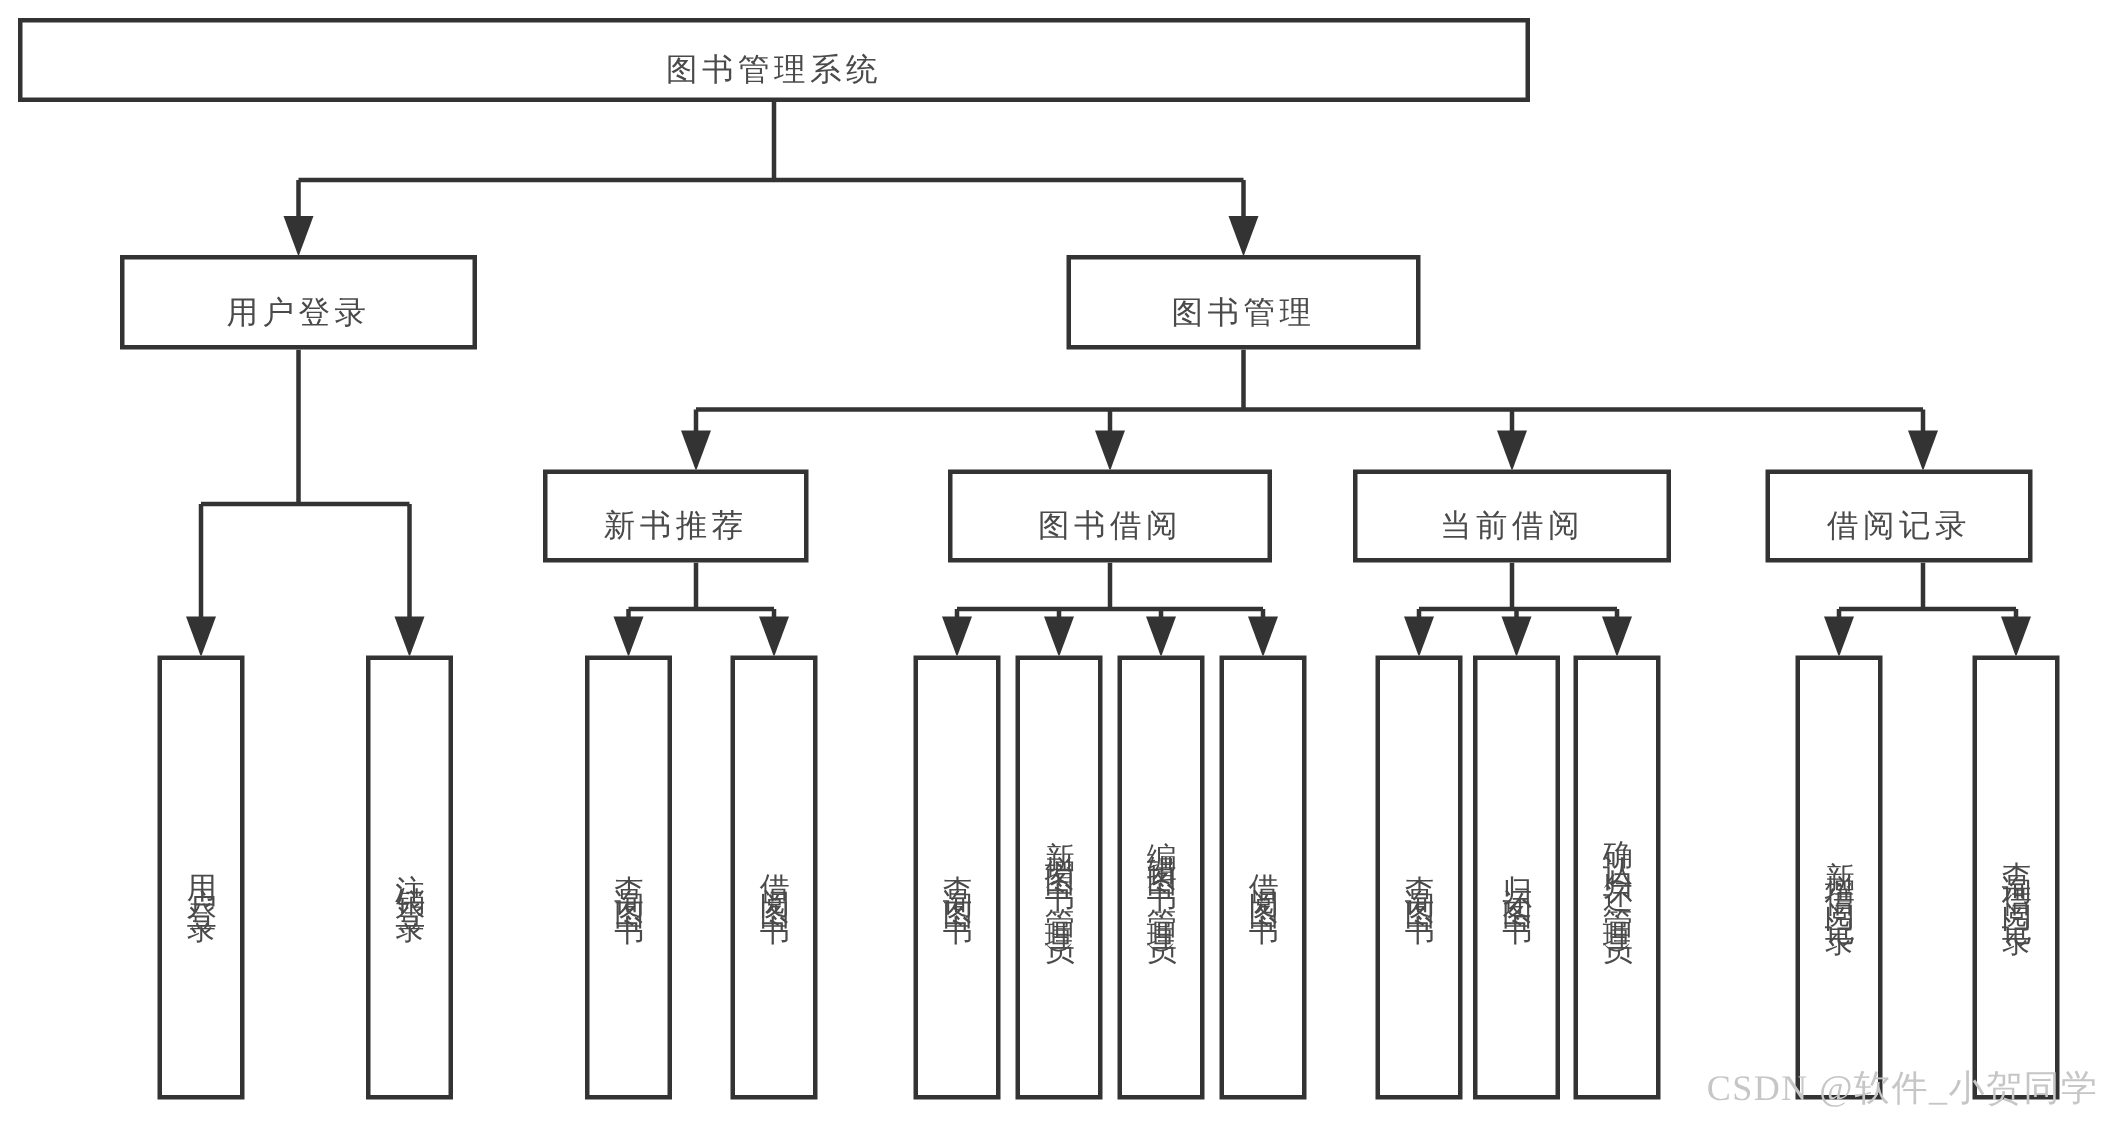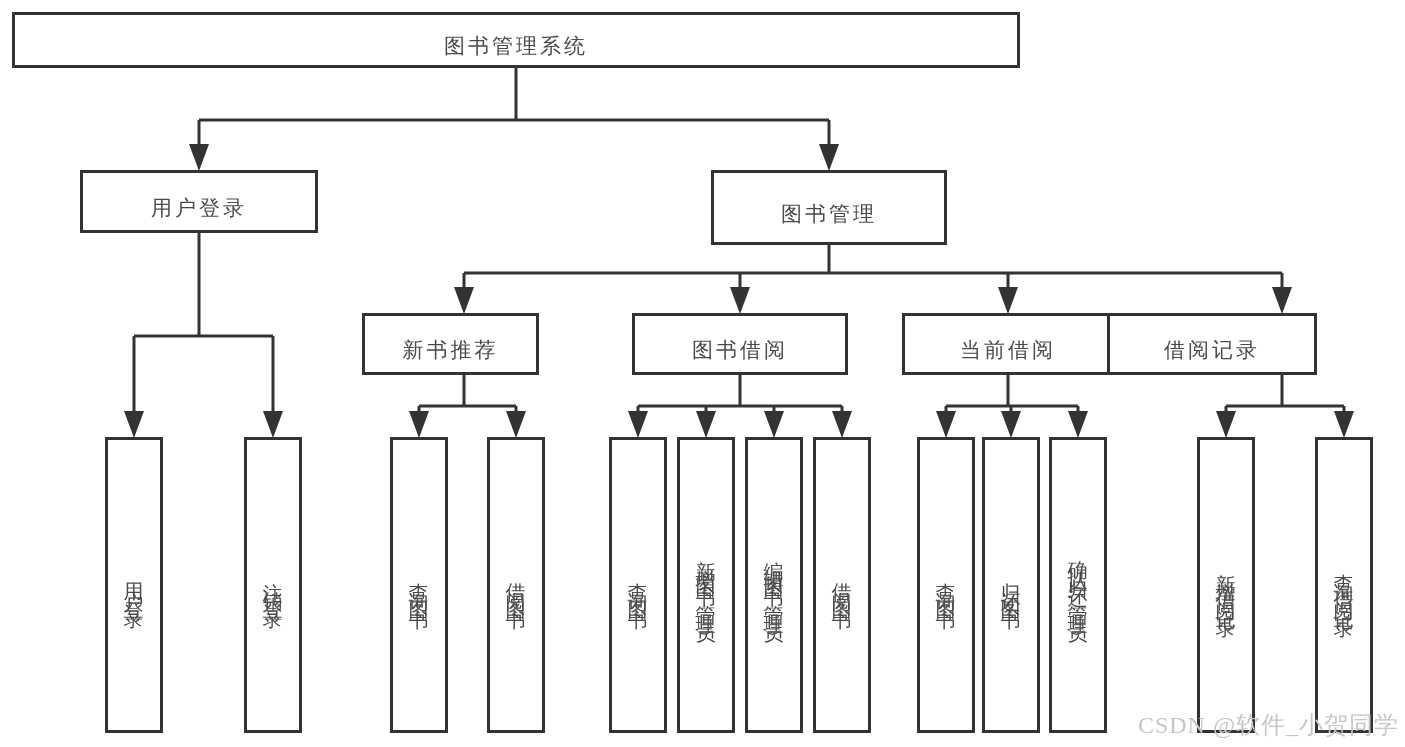--- a/index.html
+++ b/index.html
@@ -83,34 +83,34 @@
       </g>
     </svg>
 
   <div class="node" style="left:12px;top:12px;width:1008px;height:56px">
     <span class="hlabel">图书管理系统</span>
   </div>
 
   <div class="node" style="left:80px;top:170px;width:238px;height:63px">
     <span class="hlabel">用户登录</span>
   </div>
-  <div class="node" style="left:711px;top:170px;width:236px;height:75px">
+  <div class="node" style="left:711px;top:170px;width:236px;height:63px">
     <span class="hlabel">图书管理</span>
   </div>
 
   <div class="node" style="left:362px;top:313px;width:177px;height:62px">
     <span class="hlabel">新书推荐</span>
   </div>
   <div class="node" style="left:632px;top:313px;width:216px;height:62px">
     <span class="hlabel">图书借阅</span>
   </div>
   <div class="node" style="left:902px;top:313px;width:212px;height:62px">
     <span class="hlabel">当前借阅</span>
   </div>
-  <div class="node" style="left:1107px;top:313px;width:210px;height:62px">
+  <div class="node" style="left:1177px;top:313px;width:178px;height:62px">
     <span class="hlabel">借阅记录</span>
   </div>
 
   <div class="node leaf" style="left:105px;top:437px;width:58px;height:296px">
     <span class="vlabel">用户登录</span>
   </div>
   <div class="node leaf" style="left:244px;top:437px;width:58px;height:296px">
     <span class="vlabel">注销登录</span>
   </div>
 

